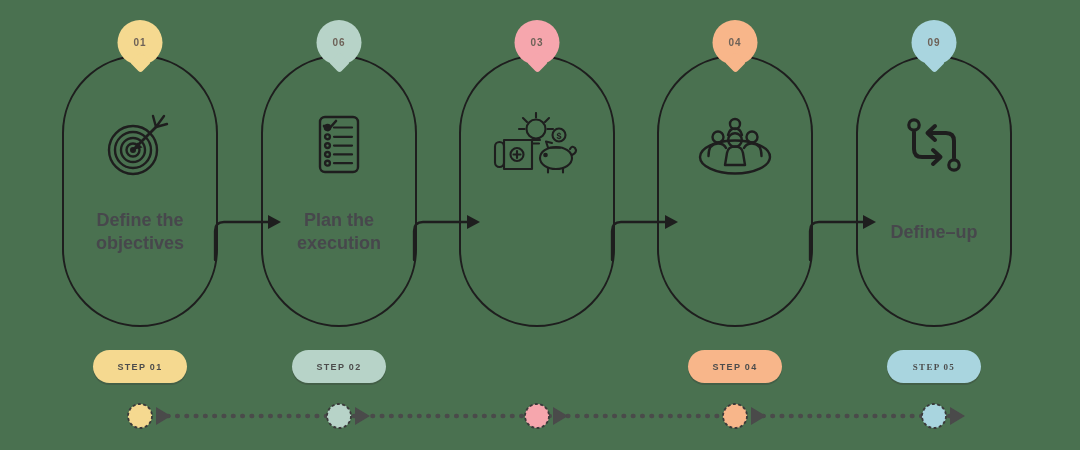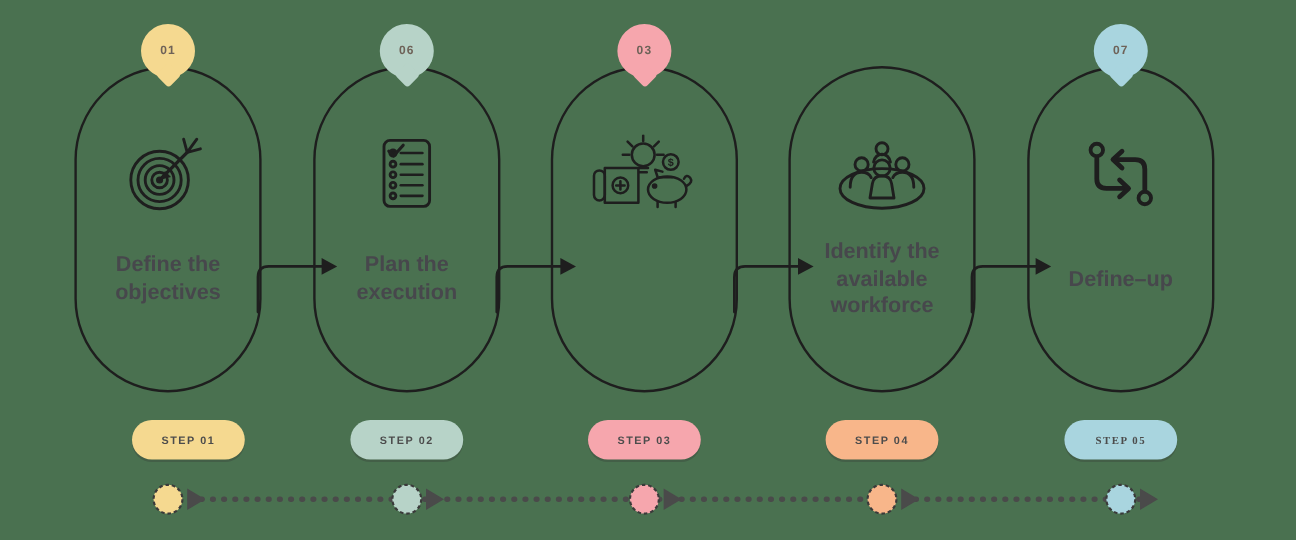--- a/index.html
+++ b/index.html
@@ -131,43 +131,45 @@
         <path d="M56,35.5 l-2,-6 l6,1.5"></path>
         <circle cx="53.5" cy="43" r="1.3" fill="var(--line)"></circle>
         <path d="M58,35.8 H68"></path>
         <path d="M56,56.5 v4 M71,56.5 v4"></path>
         <path d="M80,43 q6,-3 3,-7 q-3,-3 -5,1"></path>
       </svg>
     </div>
   </div>
 
   <div class="card" style="left:657px">
+    <div class="pin" style="--c: #F8B68A;">
+      <span class="pin-num">04</span>
+    </div>
     <div class="icon-wrap">
       <svg width="80" height="62" viewBox="0 0 80 62" stroke-width="2.4">
         <ellipse cx="40" cy="43" rx="35" ry="16.5"></ellipse>
 
         <circle cx="40" cy="10" r="5"></circle>
         <path d="M33,21 q1.5,-6.5 7,-6.5 q5.5,0 7,6.5"></path>
 
         <circle cx="23" cy="23" r="5.5"></circle>
         <path d="M13.5,42 q0,-12.5 9.5,-12.5 q6,0 8,4.5"></path>
 
         <circle cx="57" cy="23" r="5.5"></circle>
         <path d="M66.5,42 q0,-12.5 -9.5,-12.5 q-6,0 -8,4.5"></path>
 
         <circle cx="40" cy="26" r="6.8"></circle>
         <path d="M30,51 L32,39 Q33,32.5 40,32.5 Q47,32.5 48,39 L50,51 Z"></path>
       </svg>
     </div>
-    <div class="label">Identify the available workforce</div>
   </div>
 
   <div class="card" style="left:856px">
     <div class="pin" style="--c: #A9D5DF;">
-      <span class="pin-num">07</span>
+      <span class="pin-num">09</span>
     </div>
     <div class="icon-wrap">
       <svg width="60" height="58" viewBox="0 0 60 58" stroke-width="4">
         <circle cx="10" cy="9" r="5.2" stroke-width="3.2"></circle>
         <path d="M10,16 V33 Q10,41 18,41 H35"></path>
         <path d="M29,34 L36.5,41 L29,48"></path>
         <circle cx="50" cy="49" r="5.2" stroke-width="3.2"></circle>
         <path d="M50,42 V25 Q50,17 42,17 H25"></path>
         <path d="M31,10 L23.5,17 L31,24"></path>
       </svg>
@@ -185,23 +187,22 @@
   </svg>
   <svg class="connector" style="left:602px" viewBox="0 0 85 62">
     <path d="M10,55 L10,26 Q10,17 19,17 L63,17"></path>
       <polygon points="63,10 63,24 76,17"></polygon>
   </svg>
   <svg class="connector" style="left:800px" viewBox="0 0 85 62">
     <path d="M10,55 L10,26 Q10,17 19,17 L63,17"></path>
       <polygon points="63,10 63,24 76,17"></polygon>
   </svg>
 
-  <div class="badge" style="left: 110px; --c: #F5D990;">STEP 01</div>
+  <div class="badge" style="left: 93px; --c: #F5D990;">STEP 01</div>
   <div class="badge" style="left: 292px; --c: #B7D3C8;">STEP 02</div>
-  <div class="badge" style="left: 490px; --c: #F6A6AD;">STEP 03</div>
   <div class="badge" style="left: 688px; --c: #F8B68A;">STEP 04</div>
   <div class="badge" style="left: 887px; font-family: Liberation Serif, serif; --c: #A9D5DF;">STEP 05</div>
 
   <svg class="timeline" viewBox="0 0 1080 60" style="--tdark: #4A4A4A; --nstroke: #3A3A3A;">
     <path d="M140,28 H958" stroke="var(--tdark,#4A4A4A)" stroke-width="4.6" stroke-dasharray="0.5 8.8" stroke-linecap="round" fill="none"></path>
 
     <g style="--c: #F5D990;">
       <circle cx="140" cy="28" r="12" fill="var(--c)" stroke="var(--nstroke,#3A3A3A)" stroke-width="1.8" stroke-dasharray="3 2.4"></circle>
       <polygon points="156,19 156,37 171,28" fill="var(--tdark,#4A4A4A)"></polygon>
     </g>

